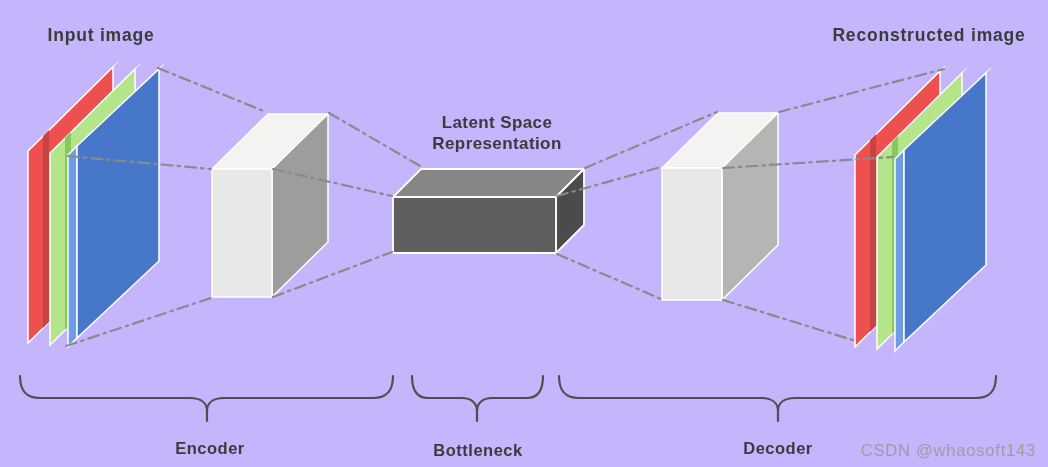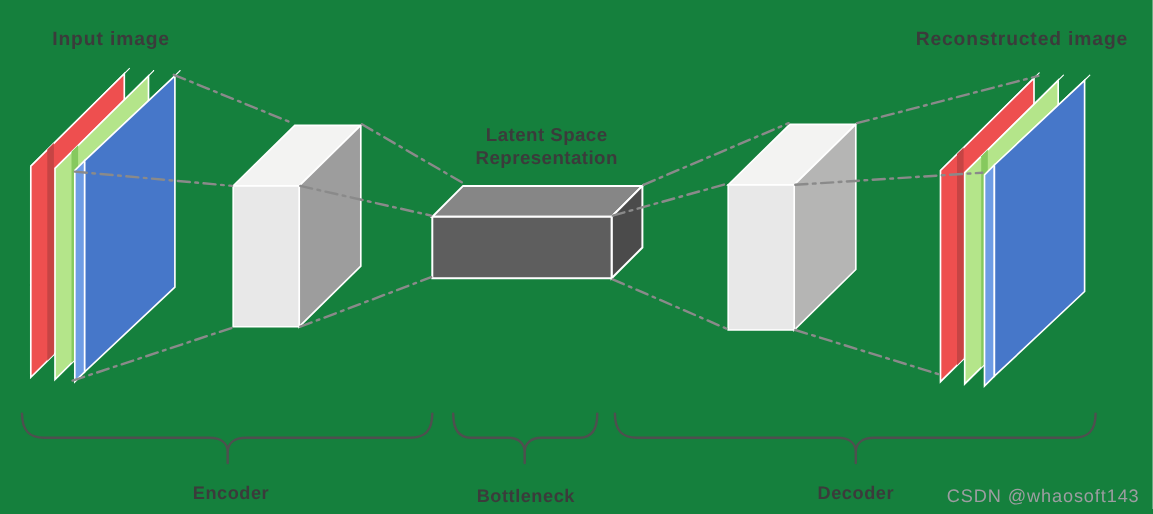--- a/index.html
+++ b/index.html
@@ -1,19 +1,19 @@
 <!DOCTYPE html>
 <html><head>
 <meta charset="utf-8">
 <style>
   html,body{margin:0;padding:0;background:#ffffff;}
   .canvas{
     position:relative;
     width:1048px;height:467px;
-    background:#15803d;
+    background:#c4b5fd;
     font-family:"Liberation Sans", sans-serif;
     overflow:hidden;
   }
   svg{display:block;}
   text{font-family:"Liberation Sans", sans-serif;}
   .toplabel{font-weight:bold;font-size:17.5px;letter-spacing:0.8px;}
   .midlabel{font-weight:bold;font-size:17px;letter-spacing:0.4px;}
   .botlabel{font-weight:bold;font-size:16.5px;letter-spacing:0.5px;}
   .watermark{font-size:16.5px;letter-spacing:0.8px;}
 </style>

